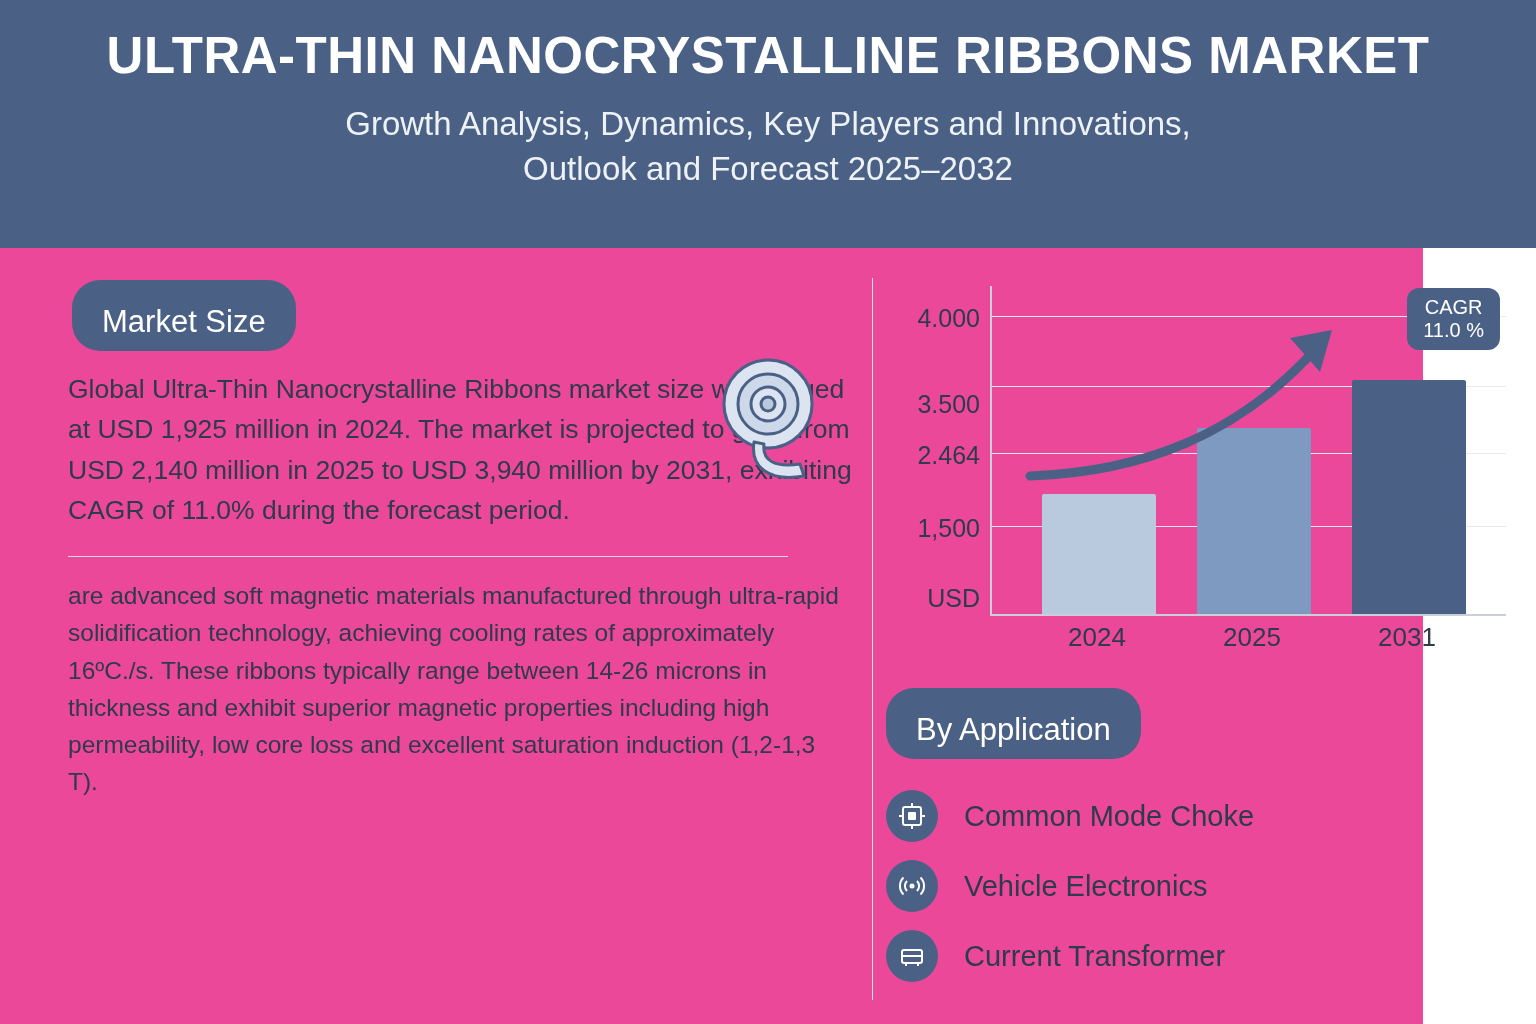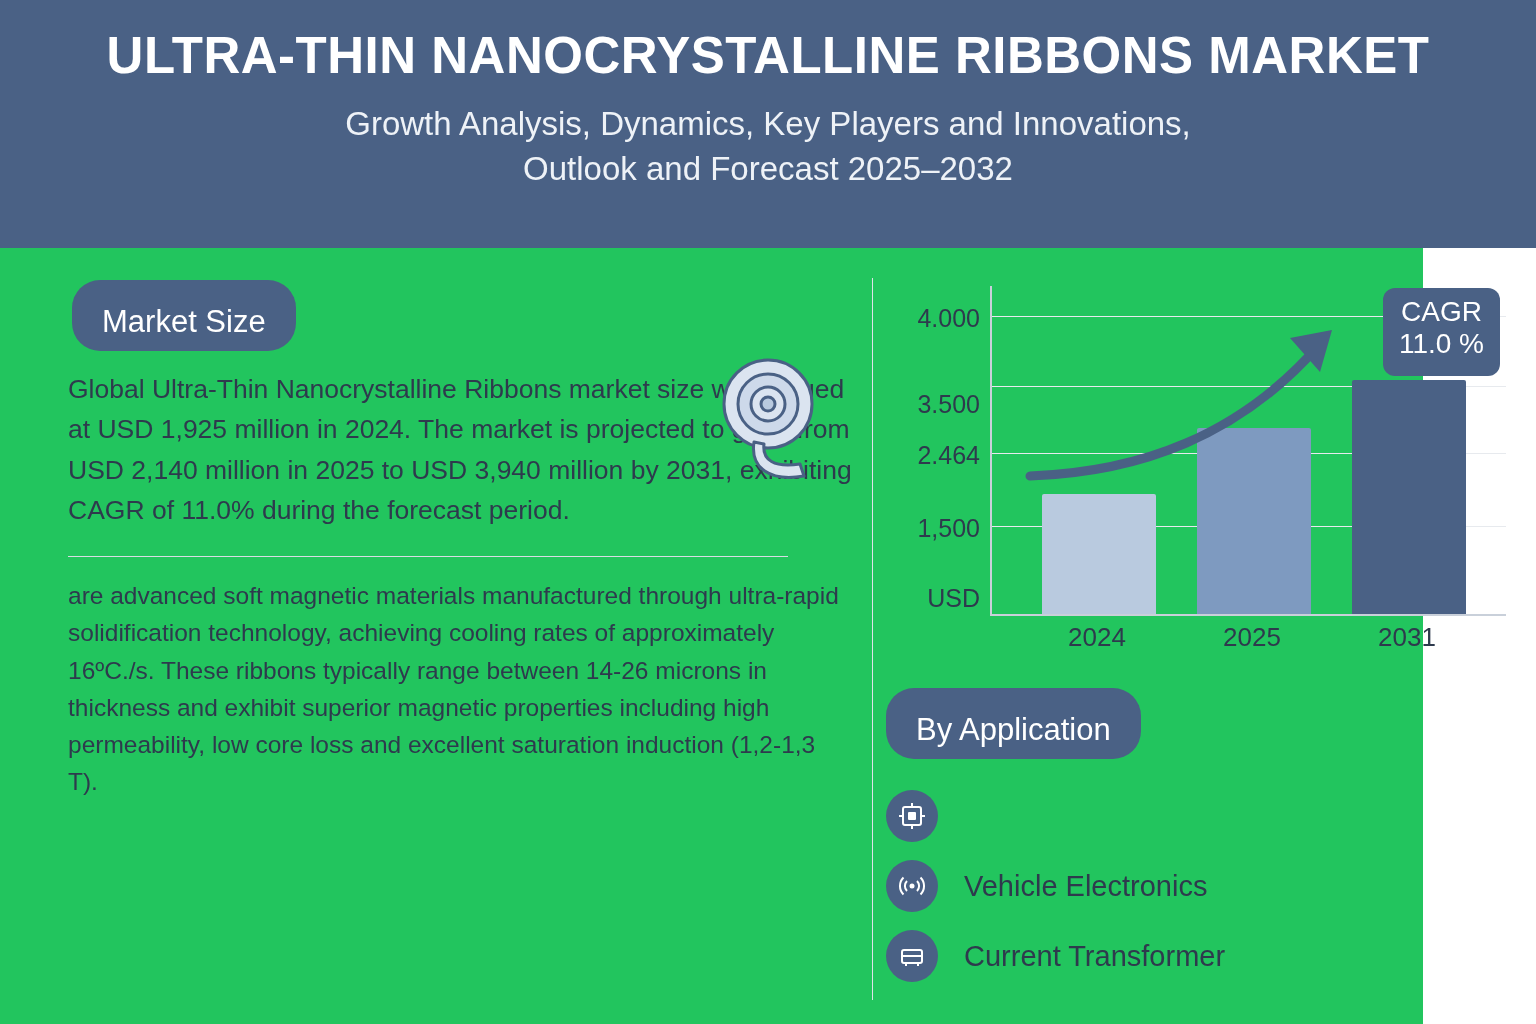--- a/index.html
+++ b/index.html
@@ -2,21 +2,21 @@
 <html><head>
 <meta charset="utf-8">
 <style>
   * { box-sizing: border-box; margin: 0; padding: 0; }
   html, body {
     width: 1536px; height: 1024px;
     font-family: "Liberation Sans", sans-serif;
     background: #ffffff;
     overflow: hidden;
   }
-  .page { position: relative; width: 1423px; height: 1024px; background:#22c55e; }
+  .page { position: relative; width: 1423px; height: 1024px; background:#ec4899; }
 
   
   .header {
     position: absolute; left: 0; top: 0; width: 1536px; height: 248px;
     background: #4a6185;
     display: flex; flex-direction: column; align-items: center; justify-content: flex-start;
     padding-top: 28px;
   }
   .header-title {
     color: #ffffff;
@@ -115,22 +115,22 @@
   }
   .x-labels {
     position: absolute; left: 104px; top: 336px; right: 0; height: 40px;
   }
   .x-label {
     position: absolute; top: 0; font-size: 26px; color: #2e3a4d; text-align: center;
   }
   .cagr-badge {
     position: absolute; right: 6px; top: 2px;
     background: #4a6185; color: #fff; border-radius: 12px;
-    padding: 8px 16px 16px 16px;
-    font-size: 28px; line-height: 1.15; text-align: center;
+    padding: 8px 16px 8px 16px;
+    font-size: 20px; line-height: 1.15; text-align: center;
   }
   .arrow-svg { position: absolute; left: 104px; top: 0; width: 520px; height: 330px; }
 
   
   .app-block { position: absolute; left: 886px; top: 688px; width: 600px; }
   .app-list { margin-top: 22px; }
   .app-item { display: flex; align-items: center; height: 70px; }
   .app-icon {
     width: 52px; height: 52px; border-radius: 50%;
     background: #4a6185; color: #fff;
@@ -218,20 +218,21 @@
         <div class="app-icon">
           <svg width="30" height="30" viewBox="0 0 30 30" fill="none" stroke="#ffffff" stroke-width="2">
             <rect x="6" y="6" width="18" height="18" rx="2"></rect>
             <rect x="11" y="11" width="8" height="8" rx="1" fill="#ffffff" stroke="none"></rect>
             <line x1="15" y1="2" x2="15" y2="6"></line>
               <line x1="15" y1="24" x2="15" y2="28"></line>
             <line x1="2" y1="15" x2="6" y2="15"></line>
               <line x1="24" y1="15" x2="28" y2="15"></line>
           </svg>
         </div>
+        <div class="app-label">Common Mode Choke</div>
       </div>
 
       <div class="app-item">
         <div class="app-icon">
           <svg width="30" height="30" viewBox="0 0 30 30" fill="none" stroke="#ffffff" stroke-width="2">
             <circle cx="15" cy="15" r="2.5" fill="#ffffff" stroke="none"></circle>
             <path d="M10 10 A7 7 0 0 0 10 20"></path>
             <path d="M20 10 A7 7 0 0 1 20 20"></path>
             <path d="M6.5 6.5 A12 12 0 0 0 6.5 23.5"></path>
             <path d="M23.5 6.5 A12 12 0 0 1 23.5 23.5"></path>

